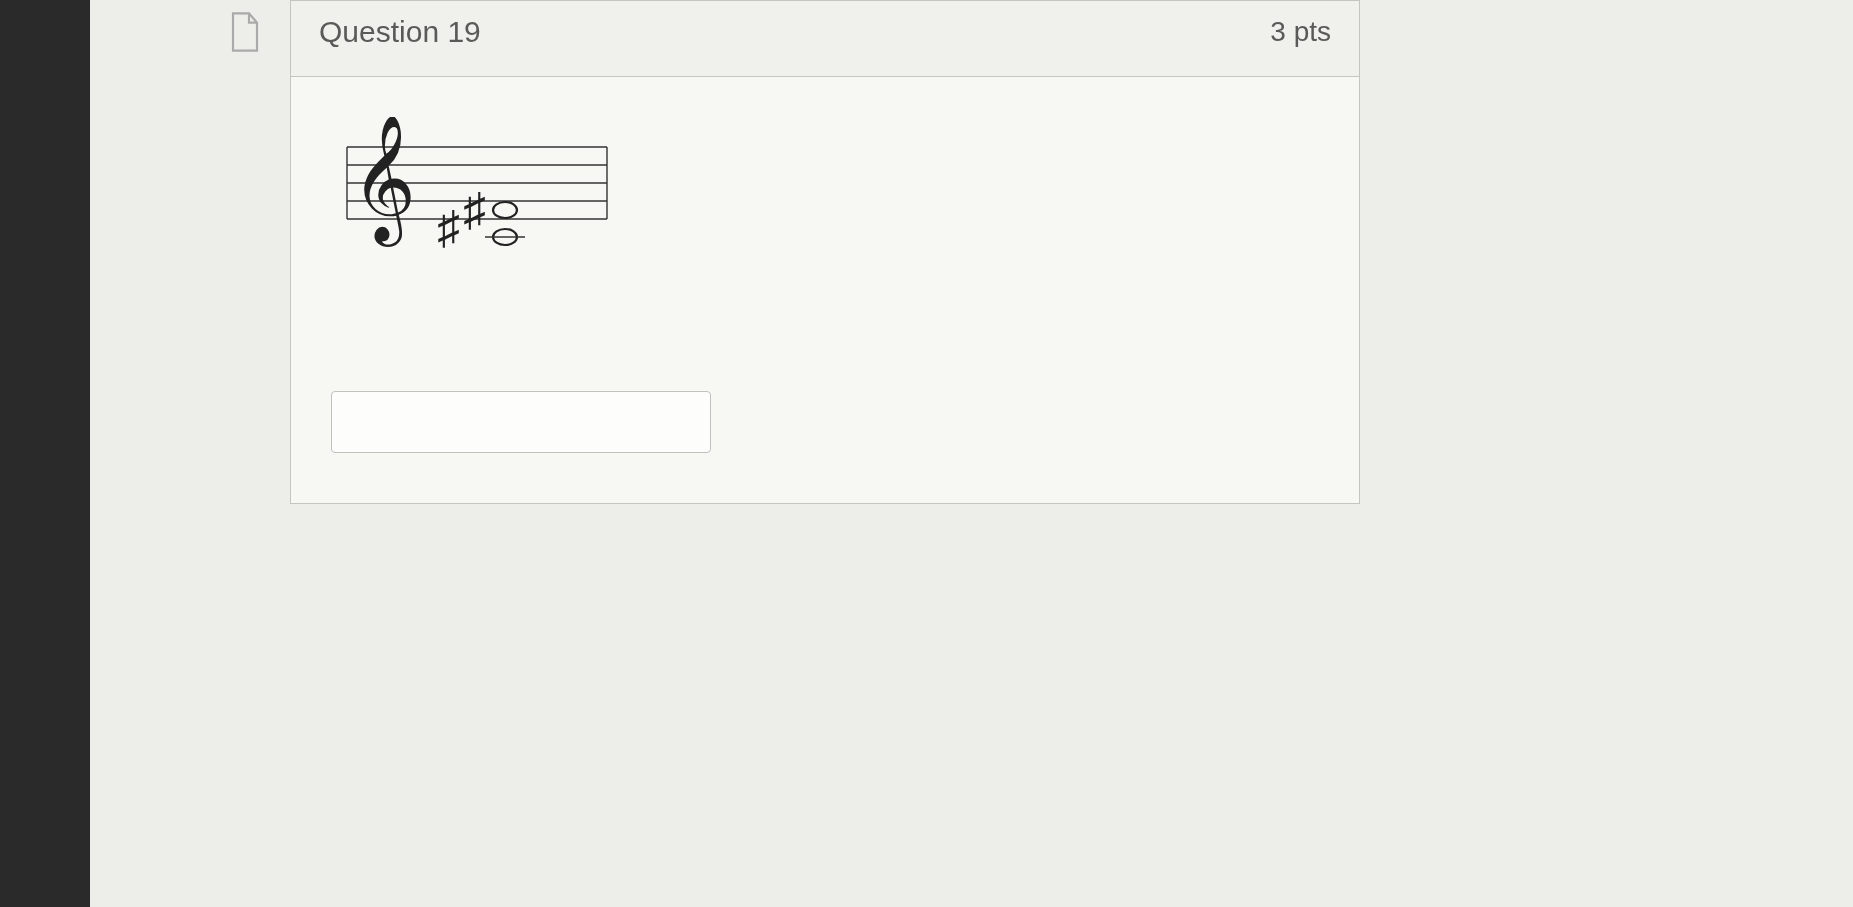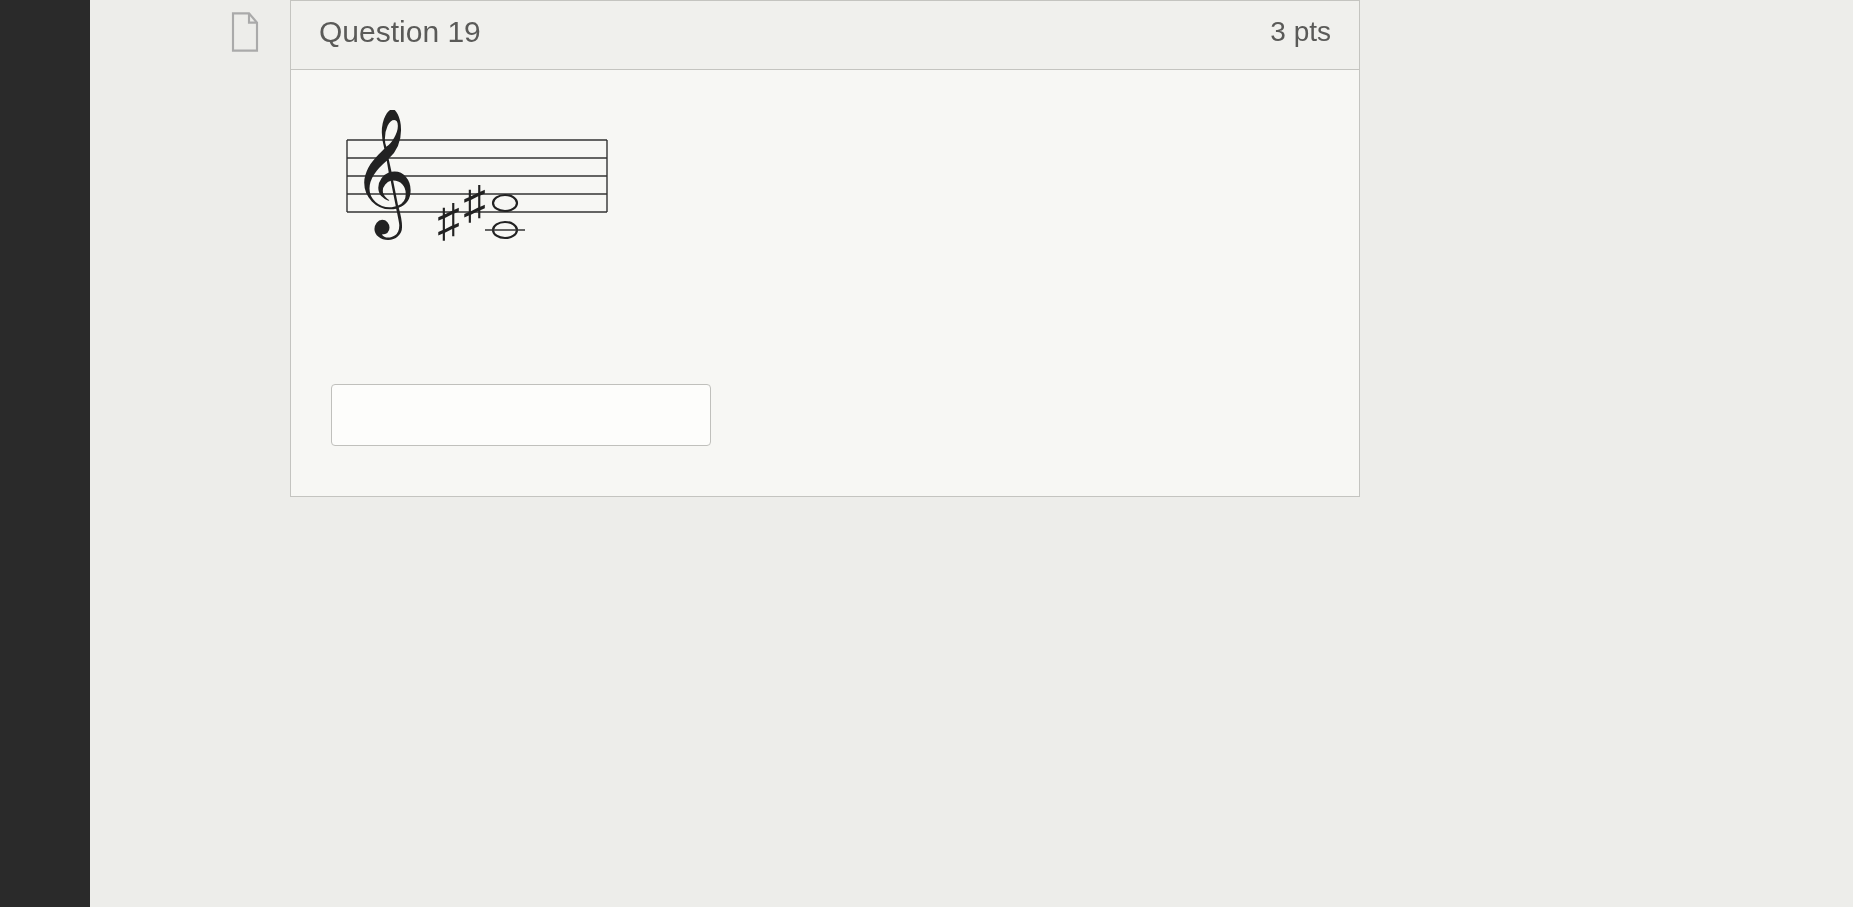--- a/index.html
+++ b/index.html
@@ -48,21 +48,21 @@
     .question-card {
       margin-left: 80px;
       width: 1070px;
       border: 1px solid #c4c4c0;
       background: #f7f7f4;
     }
     .question-header {
       display: flex;
       justify-content: space-between;
       align-items: center;
-      padding: 14px 28px 20px 28px;
+      padding: 14px 28px 27px 28px;
       border-bottom: 1px solid #c4c4c0;
       background: #f0f0ed;
     }
     .question-title {
       font-size: 30px;
       color: #5a5a58;
       font-weight: 400;
     }
     .question-pts {
       font-size: 28px;

